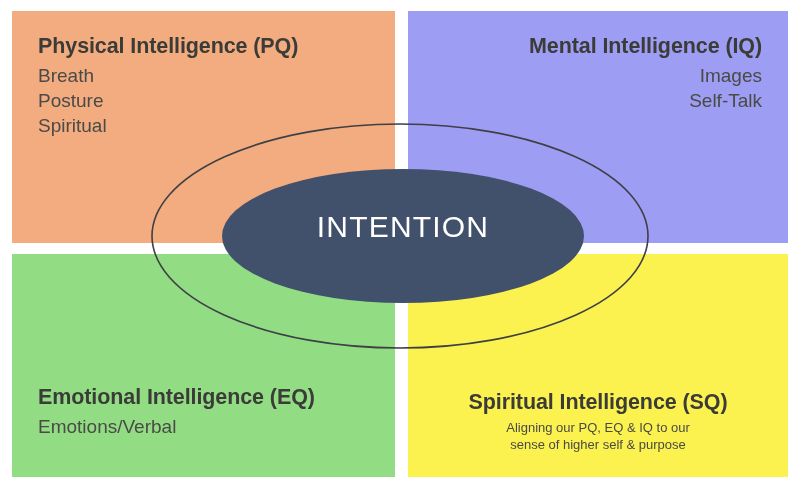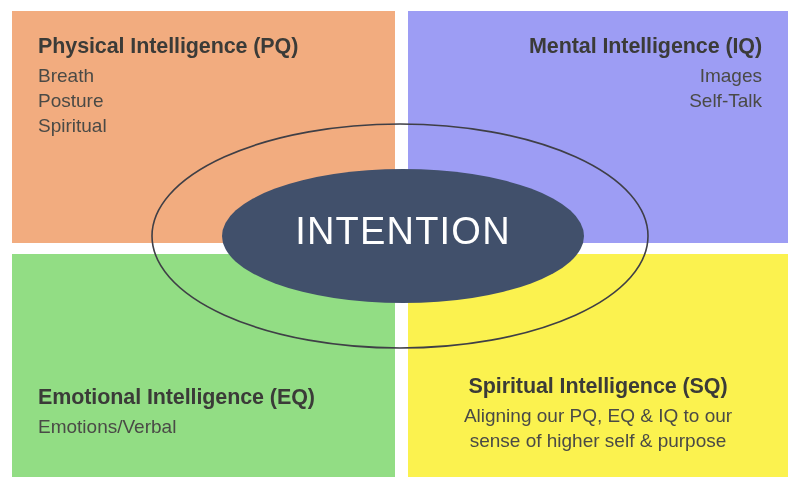--- a/index.html
+++ b/index.html
@@ -46,21 +46,21 @@
     margin: 0 0 2px 0;
     color: #3b3b38;
   }
   .q-item {
     font-size: 19px;
     font-weight: normal;
     line-height: 1.34;
     color: #4a4a46;
   }
   .q-desc {
-    font-size: 19px;
+    font-size: 13px;
     font-weight: normal;
     line-height: 1.32;
     color: #4a4a46;
   }
 
   .align-left  { text-align: left; }
   .align-right { text-align: right; }
   .align-center{ text-align: center; }
 
   
@@ -70,21 +70,21 @@
     width: 800px; height: 489px;
     pointer-events: none;
   }
   #intention-label {
     position: absolute;
     left: 223px;
     top: 212px;
     width: 360px;
     text-align: center;
     color: #ffffff;
-    font-size: 38px;
+    font-size: 30px;
     font-weight: normal;
     letter-spacing: 1.2px;
     line-height: 1;
   }
 </style>
 </head>
 <body>
 
 <div id="canvas">
 

